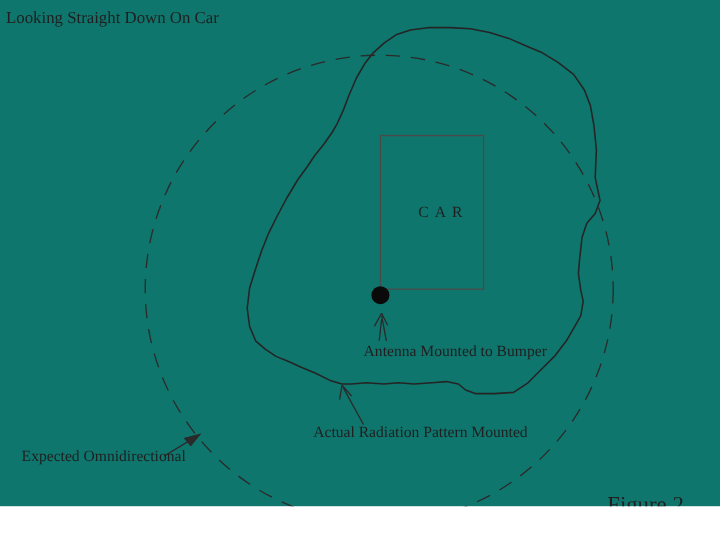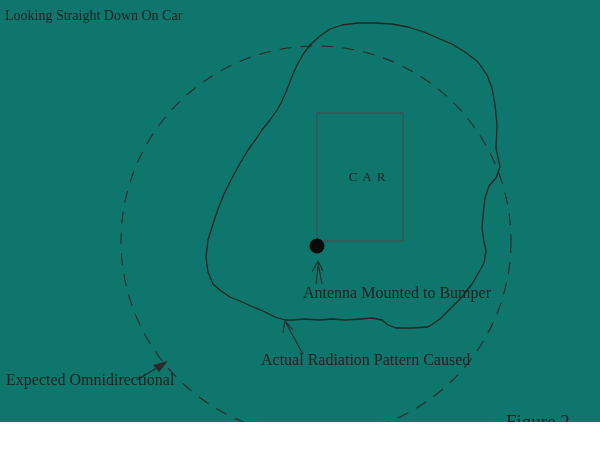--- a/index.html
+++ b/index.html
@@ -16,21 +16,21 @@
     font-family: "Liberation Serif", "DejaVu Serif", serif;
     color: #1f1f1f;
   }
   .canvas svg {
     position: absolute;
     left: 0;
     top: 0;
   }
   .label {
     position: absolute;
-    font-size: 16px;
+    font-size: 13px;
     line-height: 16px;
     color: #1f1f1f;
     white-space: nowrap;
   }
   .label span { display: block; }
   .view-label {
     left: 5px;
     top: 8px;
     font-size: 14px;
   }
@@ -46,21 +46,21 @@
   }
   .antenna-label {
     left: 303px;
     top: 285px;
   }
   .actual-label {
     left: 261px;
     top: 352px;
   }
   .expected-label {
-    left: 6px;
+    left: 18px;
     top: 372px;
   }
   .figure-label {
     left: 506px;
     top: 414px;
     font-size: 19px;
   }
 </style>
 </head>
 <body>
@@ -94,21 +94,21 @@
     <polygon points="168,361 153,365 159,372" fill="#2a2a2a"></polygon>
   </svg>
 
   <div class="label view-label">Looking Straight Down On Car</div>
 
   <div class="label car-label">CAR</div>
 
   <div class="label antenna-label">Antenna Mounted to Bumper</div>
 
   <div class="label actual-label">
-    <span>Actual Radiation Pattern Caused</span>
+    <span>Actual Radiation Pattern Mounted</span>
   </div>
 
   <div class="label expected-label">
     <span>Expected Omnidirectional</span>
   </div>
 
   <div class="label figure-label">Figure 2</div>
 
 </div>
 

